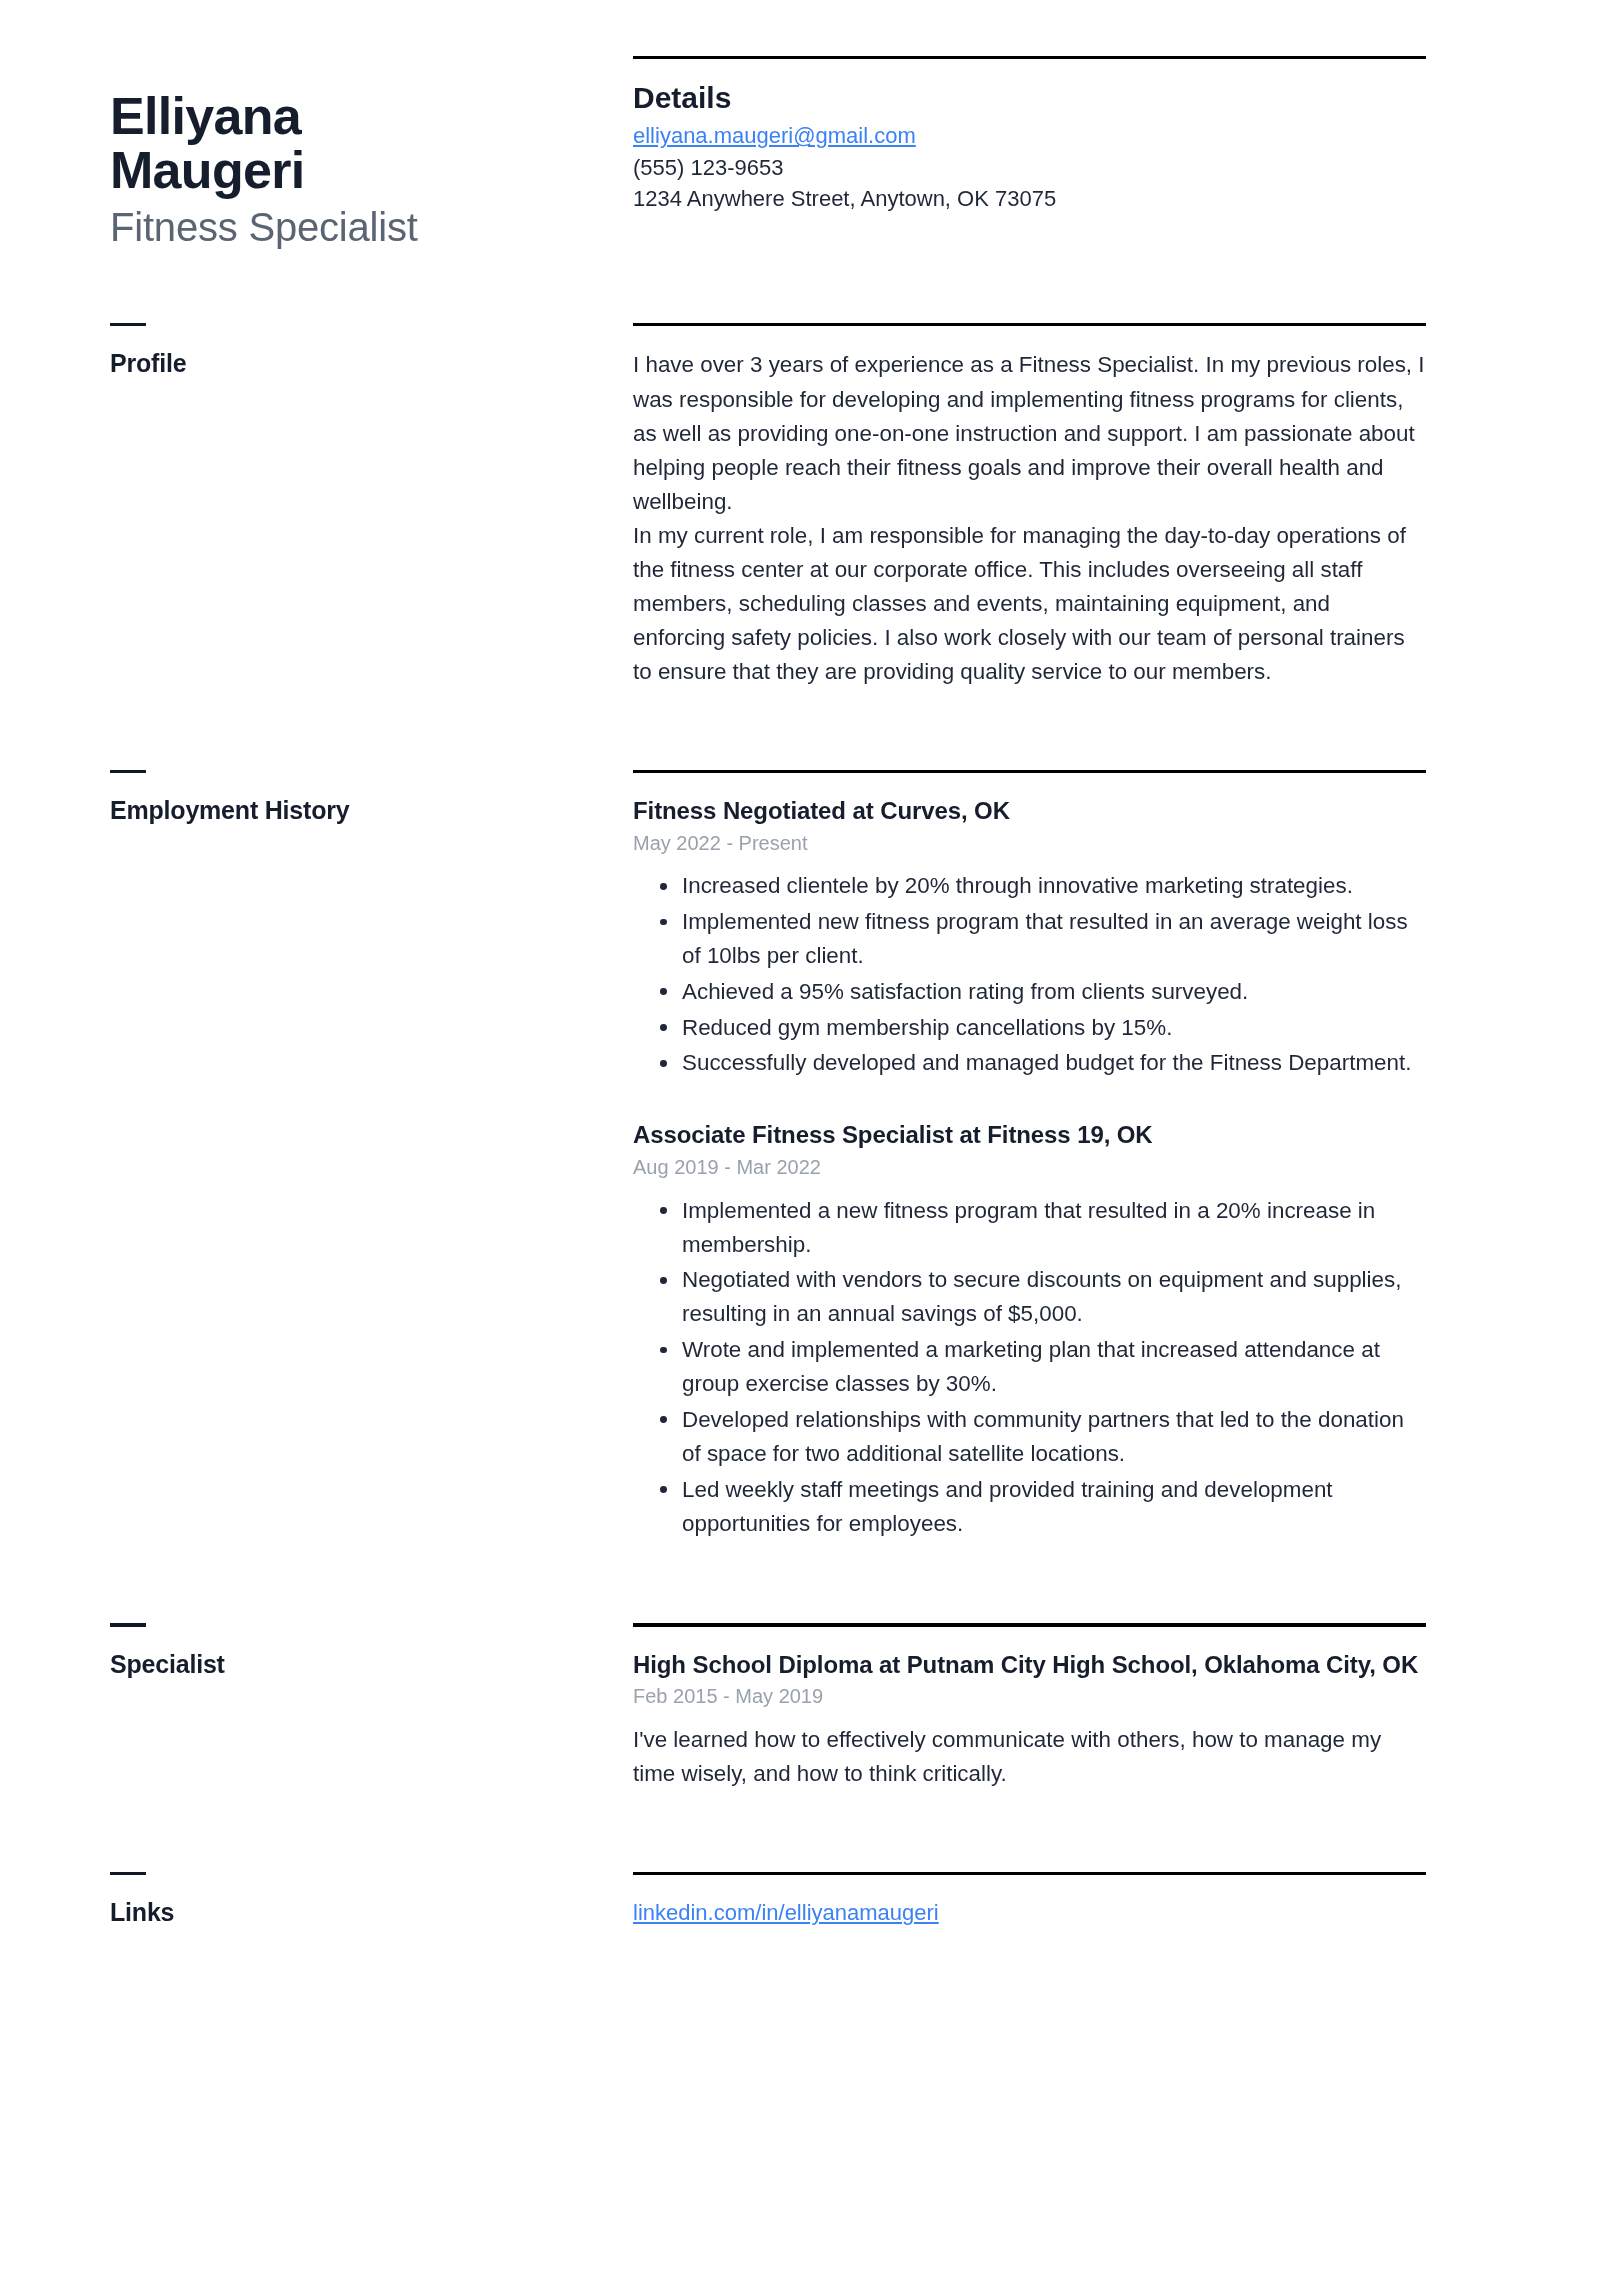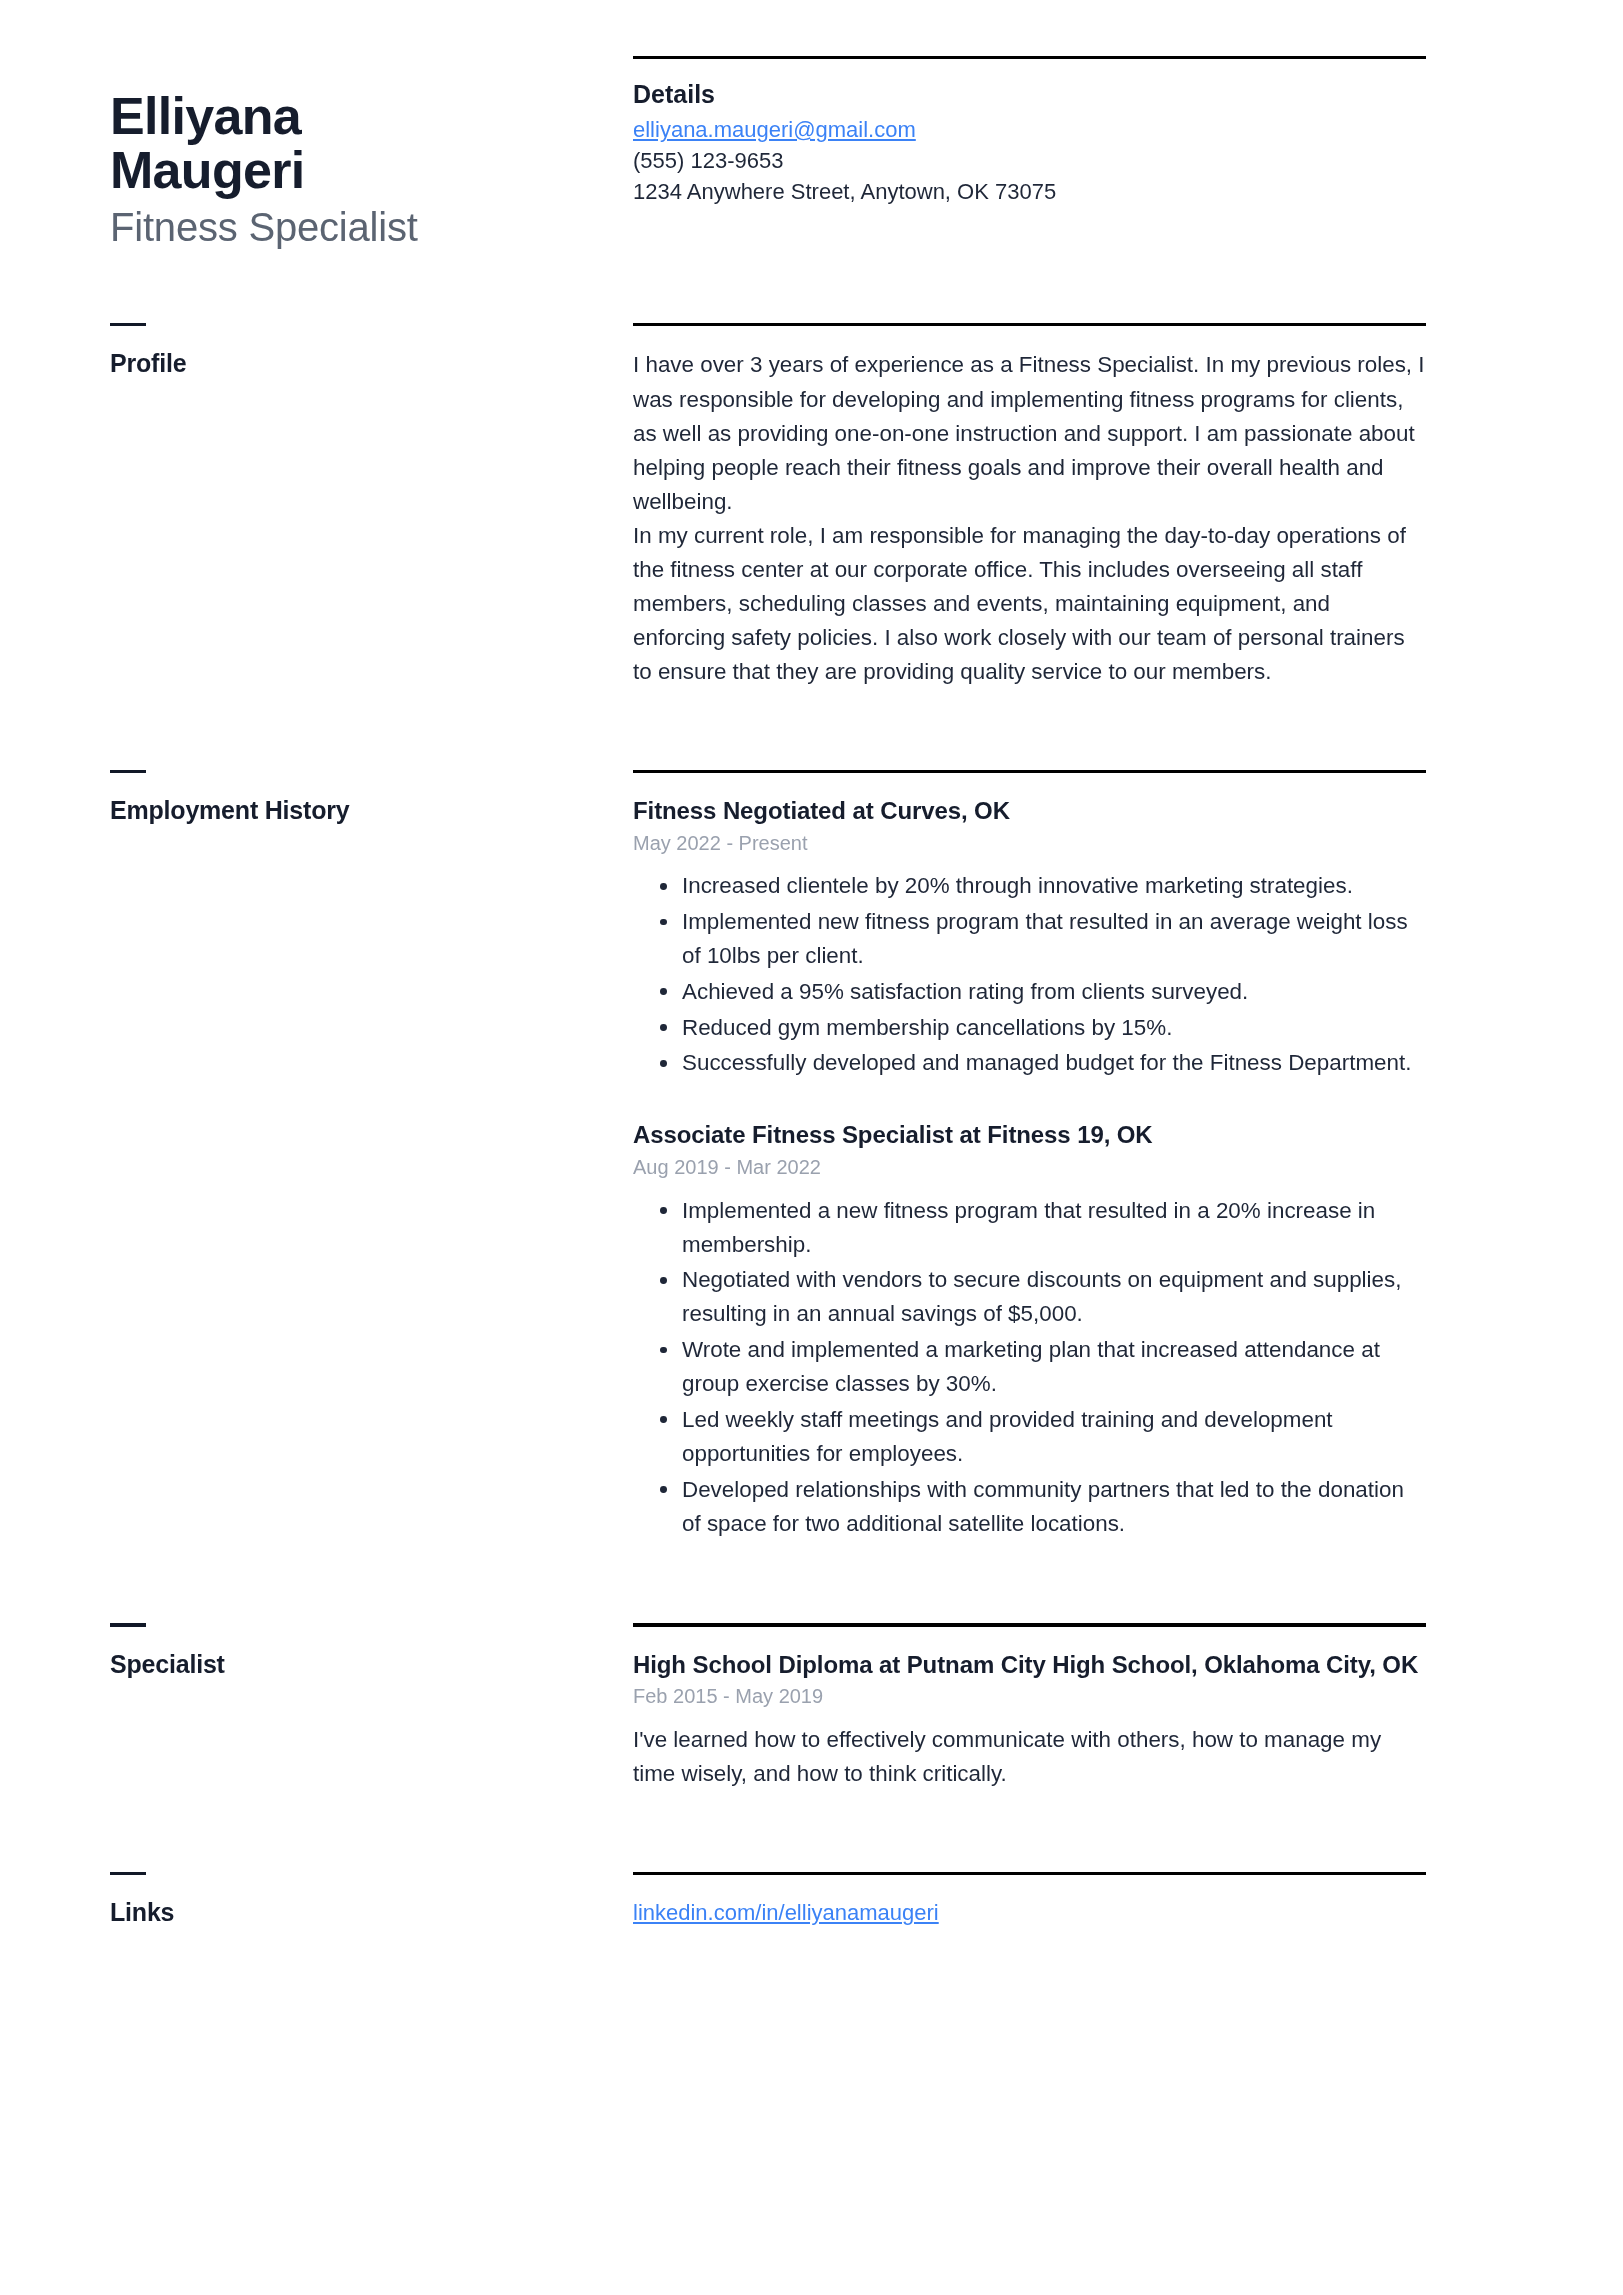--- a/index.html
+++ b/index.html
@@ -91,21 +91,21 @@
     font-size: 25px;
     font-weight: 700;
     color: #161d2d;
     letter-spacing: -0.2px;
     margin: 0;
     line-height: 1.2;
   }
 
   
   .details-title {
-    font-size: 25px;
+    font-size: 30px;
     font-weight: 700;
     color: #161d2d;
     margin: 18.6px 0 3.4px 0;
     line-height: 1.3;
   }
   .details-line {
     font-size: 22px;
     line-height: 1.42;
     color: #1f2738;
   }
@@ -241,22 +241,22 @@
           </ul>
         </div>
 
         <div class="entry">
           <div class="entry-title">Associate Fitness Specialist at Fitness 19, OK</div>
           <div class="entry-date">Aug 2019 - Mar 2022</div>
           <ul class="bullets">
             <li>Implemented a new fitness program that resulted in a 20% increase in membership.</li>
             <li>Negotiated with vendors to secure discounts on equipment and supplies, resulting in an annual savings of $5,000.</li>
             <li>Wrote and implemented a marketing plan that increased attendance at group exercise classes by 30%.</li>
+            <li>Developed relationships with community partners that led to the donation of space for two additional satellite locations.</li>
             <li>Led weekly staff meetings and provided training and development opportunities for employees.</li>
-            <li>Developed relationships with community partners that led to the donation of space for two additional satellite locations.</li>
           </ul>
         </div>
 
       </div>
     </div>
   </div>
 
   <div class="gap-xl"></div>
 
   <div class="section">

